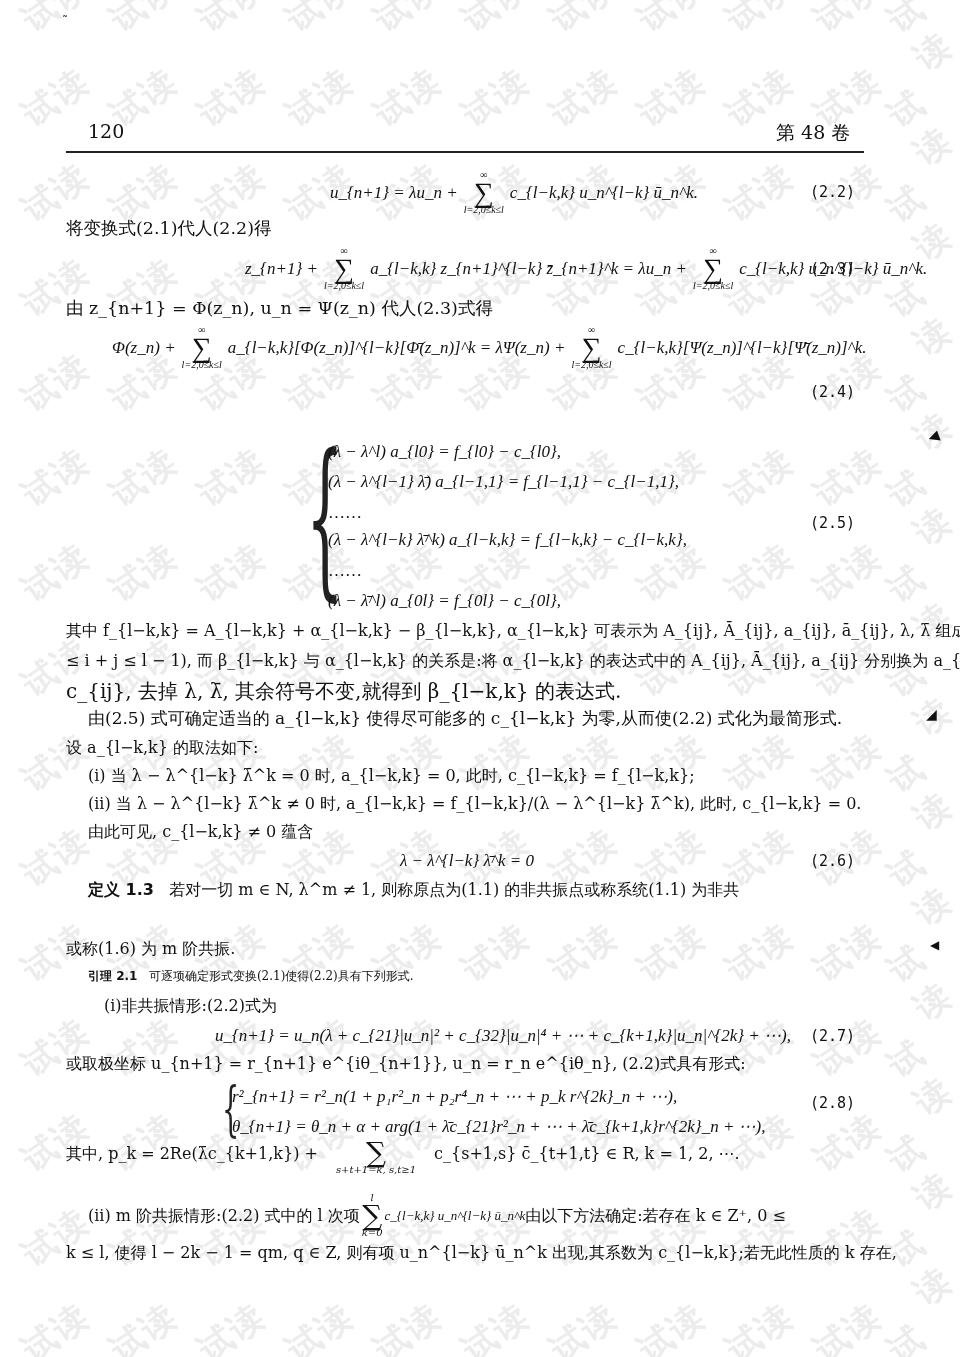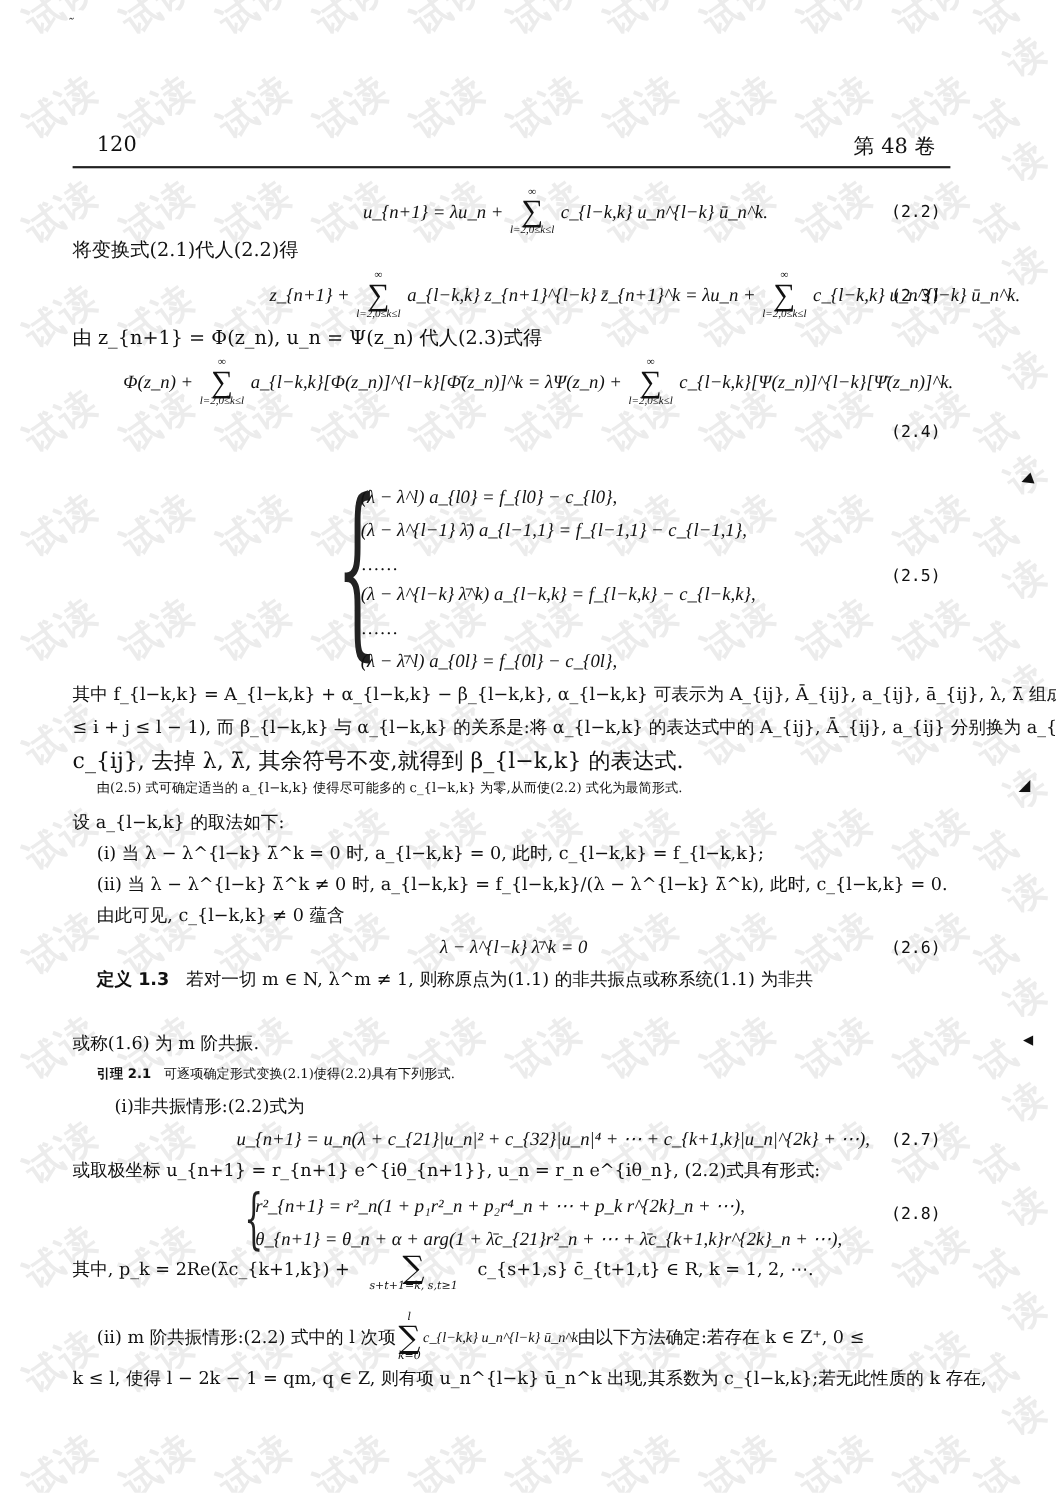--- a/index.html
+++ b/index.html
@@ -265,21 +265,21 @@
   <div class="abs eqn" style="left:328px;top:503px;">……</div>
   <div class="abs eq" style="left:328px;top:530px;">(λ − λ^{l−k} λ̄^k) a_{l−k,k} = f_{l−k,k} − c_{l−k,k},</div>
   <div class="abs eqn" style="left:328px;top:561px;">……</div>
   <div class="abs eq" style="left:328px;top:591px;">(λ − λ̄^l) a_{0l} = f_{0l} − c_{0l},</div>
   <div class="abs num" style="left:810px;top:514px;">(2.5)</div>
 
   <div class="abs txt" style="left:66px;top:623px;font-size:16px;">其中 f_{l−k,k} = A_{l−k,k} + α_{l−k,k} − β_{l−k,k}, α_{l−k,k} 可表示为 A_{ij}, Ā_{ij}, a_{ij}, ā_{ij}, λ, λ̄ 组成的有限个乘积项之和(2</div>
   <div class="abs txt" style="left:66px;top:653px;font-size:16px;">≤ i + j ≤ l − 1), 而 β_{l−k,k} 与 α_{l−k,k} 的关系是:将 α_{l−k,k} 的表达式中的 A_{ij}, Ā_{ij}, a_{ij} 分别换为 a_{ij}, ā_{ij},</div>
   <div class="abs txt" style="left:66px;top:681px;font-size:20px;">c_{ij}, 去掉 λ, λ̄, 其余符号不变,就得到 β_{l−k,k} 的表达式.</div>
 
-  <div class="abs txt" style="left:88px;top:710px;font-size:12px;text-align:center;">由(2.5) 式可确定适当的 a_{l−k,k} 使得尽可能多的 c_{l−k,k} 为零,从而使(2.2) 式化为最简形式.</div>
+  <div class="abs txt" style="left:88px;top:710px;font-size:17px;text-align:center;">由(2.5) 式可确定适当的 a_{l−k,k} 使得尽可能多的 c_{l−k,k} 为零,从而使(2.2) 式化为最简形式.</div>
   <div class="abs txt" style="left:66px;top:740px;font-size:16px;">设 a_{l−k,k} 的取法如下:</div>
 
   <div class="abs txt" style="left:88px;top:768px;font-size:16px;">(i) 当 λ − λ^{l−k} λ̄^k = 0 时, a_{l−k,k} = 0, 此时, c_{l−k,k} = f_{l−k,k};</div>
   <div class="abs txt" style="left:88px;top:796px;font-size:16px;">(ii) 当 λ − λ^{l−k} λ̄^k ≠ 0 时, a_{l−k,k} = f_{l−k,k}/(λ − λ^{l−k} λ̄^k), 此时, c_{l−k,k} = 0.</div>
   <div class="abs txt" style="left:88px;top:824px;font-size:16px;">由此可见, c_{l−k,k} ≠ 0 蕴含</div>
 
   <div class="abs eq" style="left:400px;top:851px;">λ − λ^{l−k} λ̄^k = 0</div>
   <div class="abs num" style="left:810px;top:852px;">(2.6)</div>
 
   <div class="abs txt" style="left:88px;top:882px;font-size:16px;">

